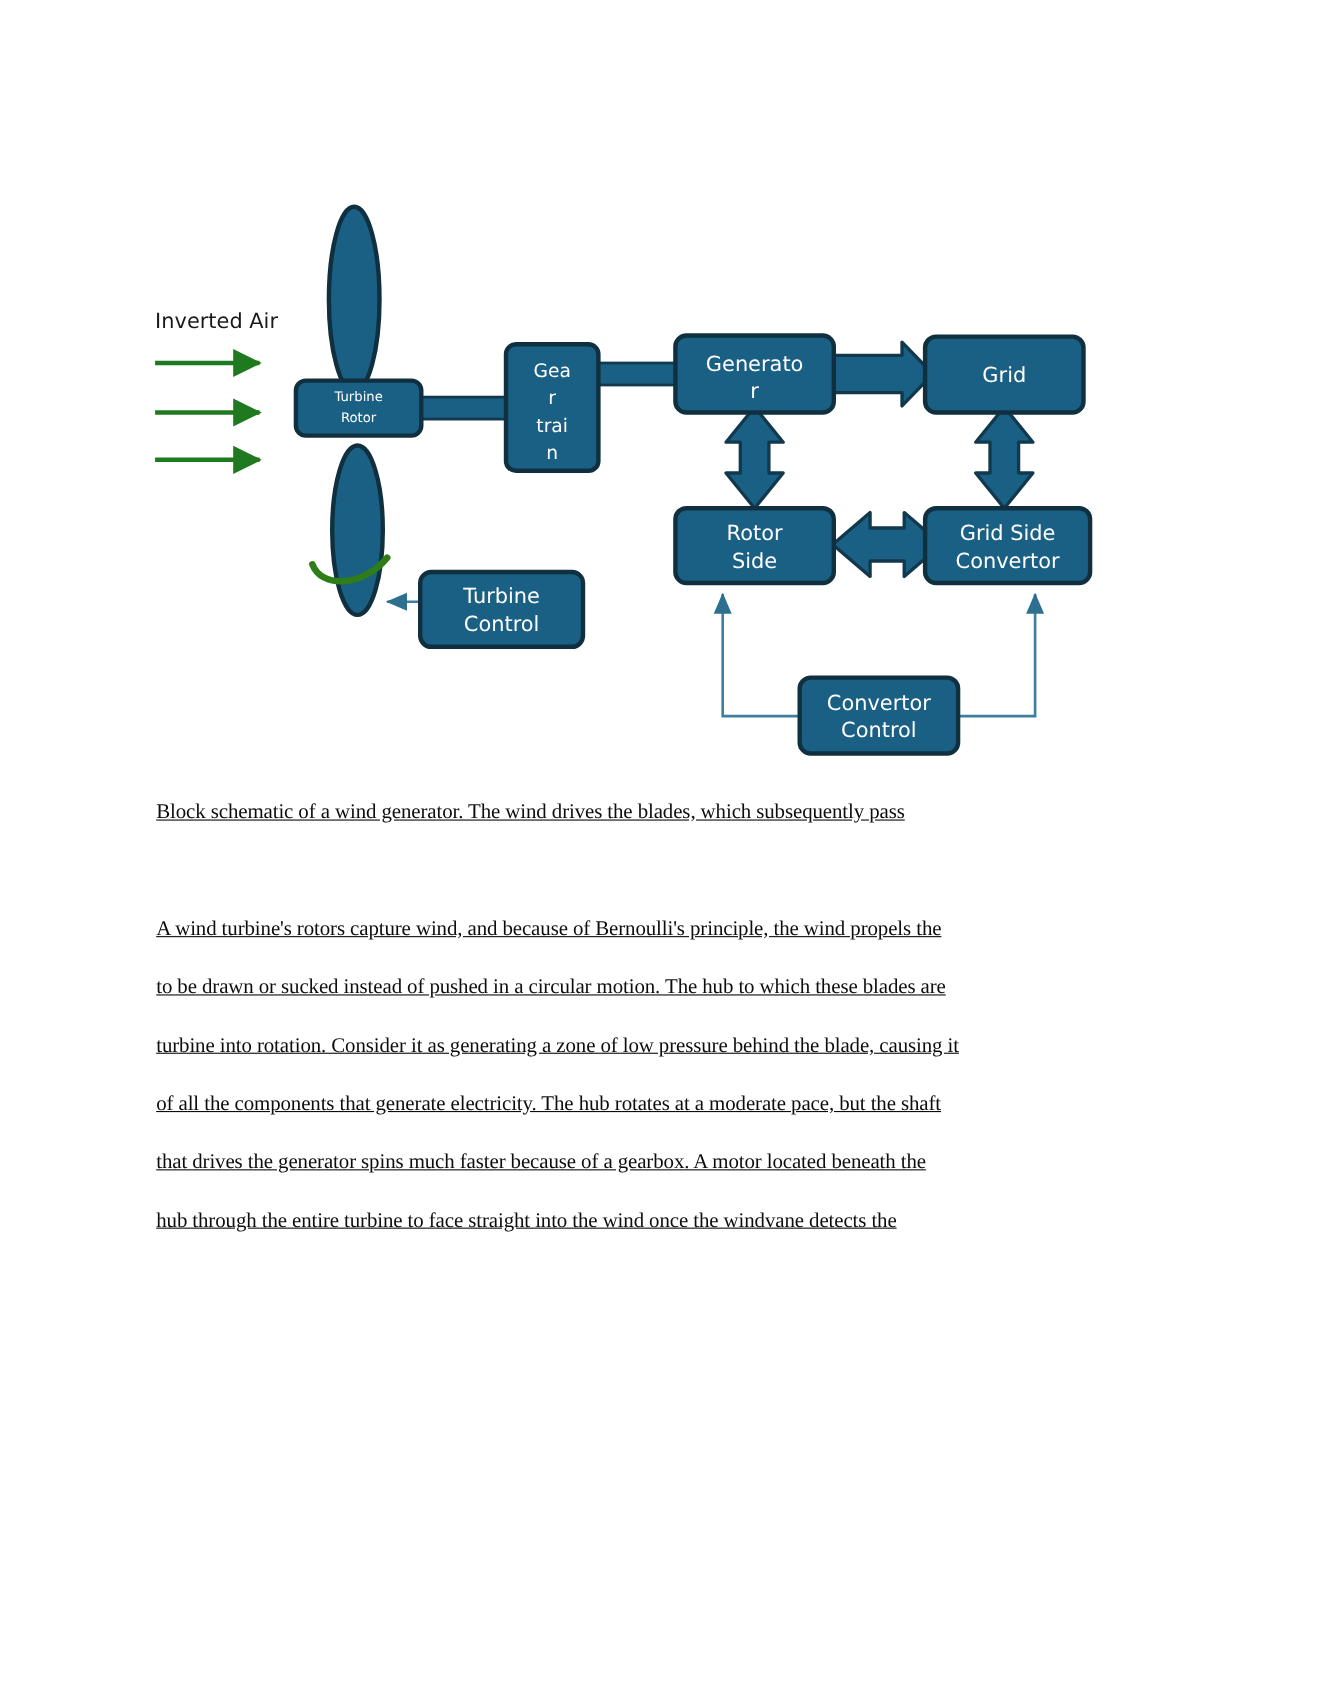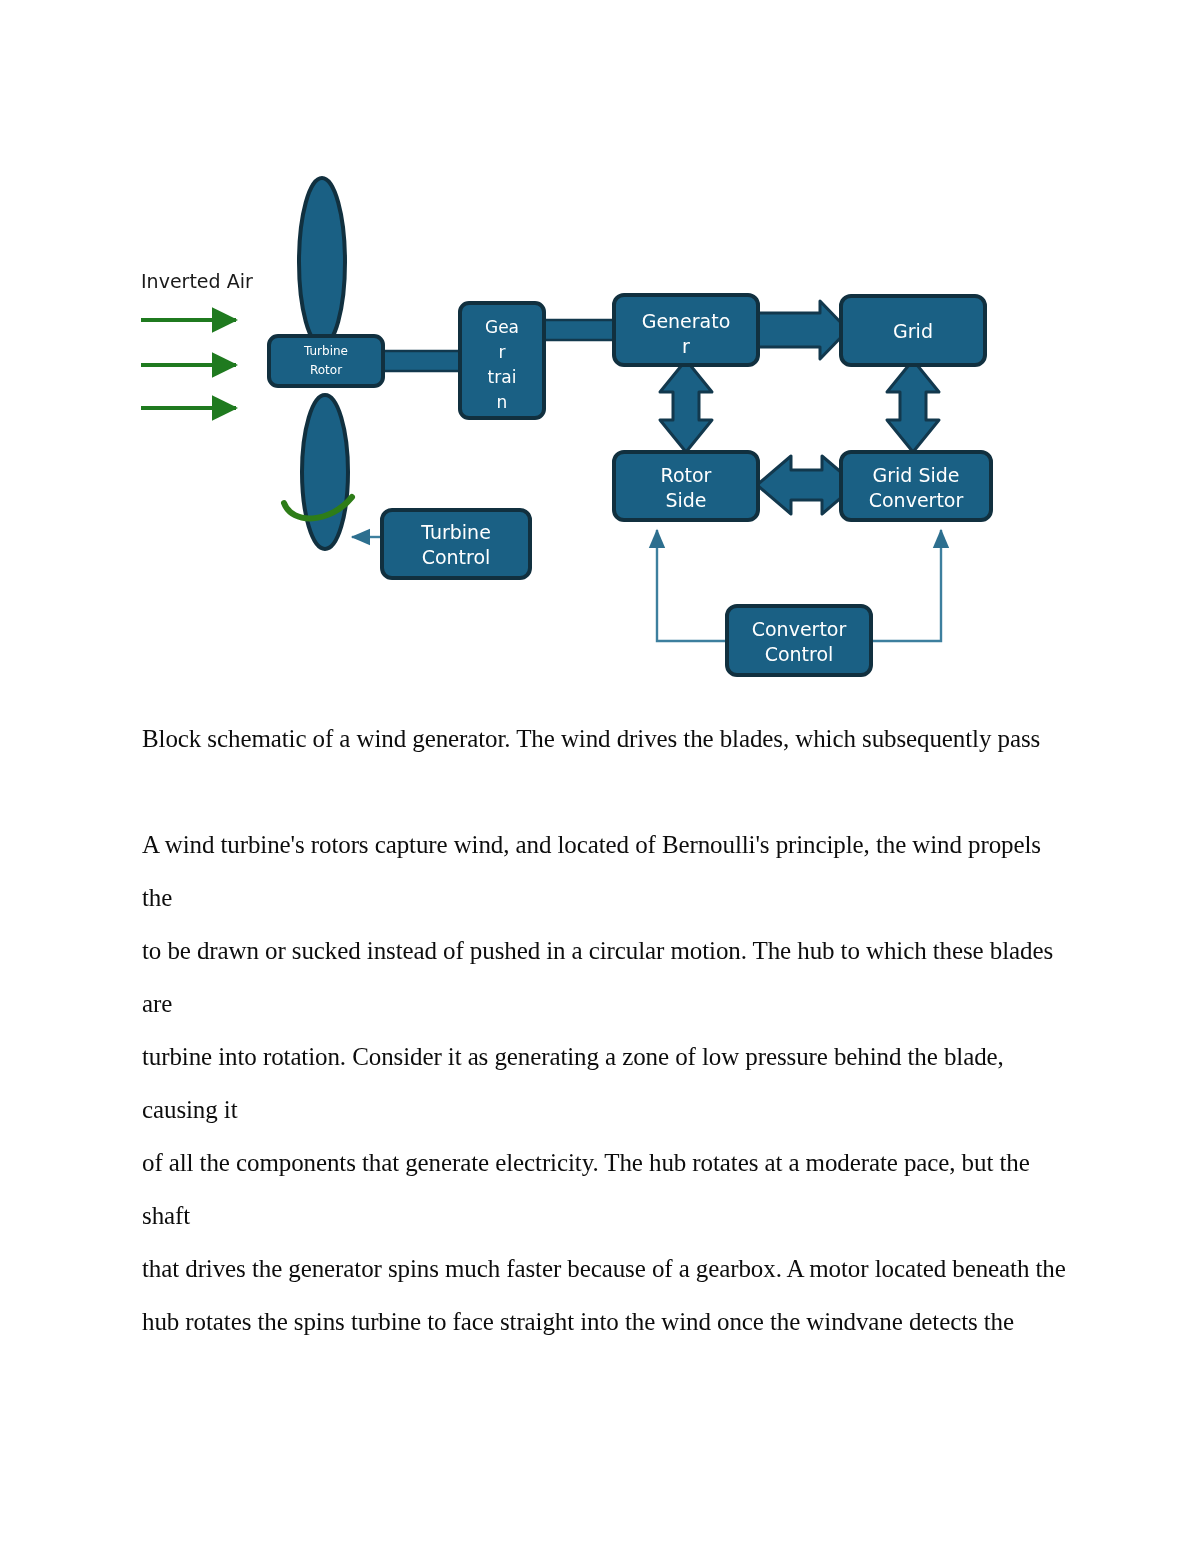--- a/index.html
+++ b/index.html
@@ -12,21 +12,21 @@
     height: 1553px;
     position: relative;
     font-family: "Liberation Serif", "DejaVu Serif", serif;
     overflow: hidden;
   }
 
   
   #figure {
     position: absolute;
     left: 0;
-    top: 0;
+    top: 10px;
     width: 1200px;
     height: 700px;
   }
   #figure svg {
     display: block;
   }
 
   .dg-box-label {
     font-family: "DejaVu Sans", "Liberation Sans", sans-serif;
     fill: #ffffff;
@@ -45,25 +45,26 @@
 
   
   #body-copy {
     position: absolute;
     left: 142px;
     top: 712px;
     width: 928px;
   }
   .para {
     margin: 0 0 0 0;
-    font-size: 25px;
+    font-size: 19px;
     line-height: 53px;
     color: #0d0d0d;
     text-align: left;
     letter-spacing: -0.1px;
+    text-decoration: underline;
   }
   .para-gap {
     height: 53px;
   }
 </style>
 </head>
 <body>
 
 <div id="figure">
   <svg width="1200" height="700" viewBox="0 0 1200 700" xmlns="http://www.w3.org/2000/svg">
@@ -171,21 +172,21 @@
 
 <div id="body-copy">
 
   <div class="para">
     <div>Block schematic of a wind generator. The wind drives the blades, which subsequently pass</div>
   </div>
 
   <div class="para-gap"></div>
 
   <div class="para">
-    <div>A wind turbine's rotors capture wind, and located of Bernoulli's principle, the wind propels the</div>
+    <div>A wind turbine's rotors capture wind, and because of Bernoulli's principle, the wind propels the</div>
     <div>to be drawn or sucked instead of pushed in a circular motion. The hub to which these blades are</div>
     <div>turbine into rotation.  Consider it as generating a zone of low pressure behind the blade, causing it</div>
     <div>of all the components that generate electricity.  The hub rotates at a moderate pace, but the shaft</div>
     <div>that drives the generator spins much faster because of a gearbox.  A motor located beneath the</div>
-    <div>hub rotates the spins turbine to face straight into the wind once the windvane detects the</div>
+    <div>hub through the entire turbine to face straight into the wind once the windvane detects the</div>
   </div>
 
 </div>
 
 </body></html>

